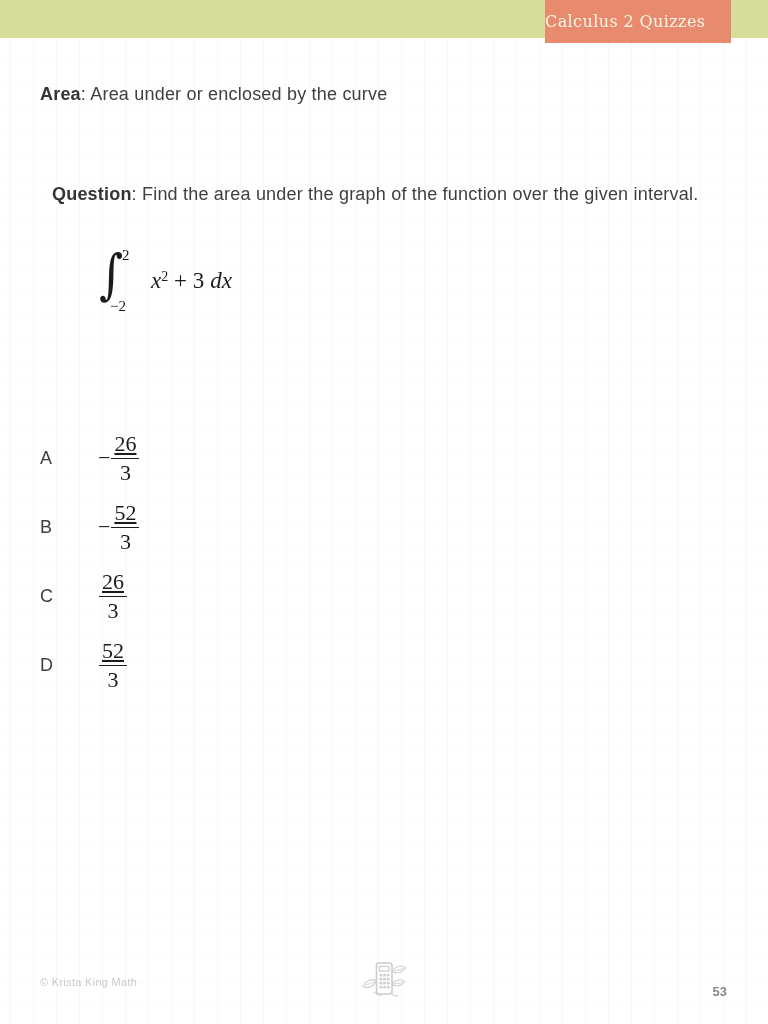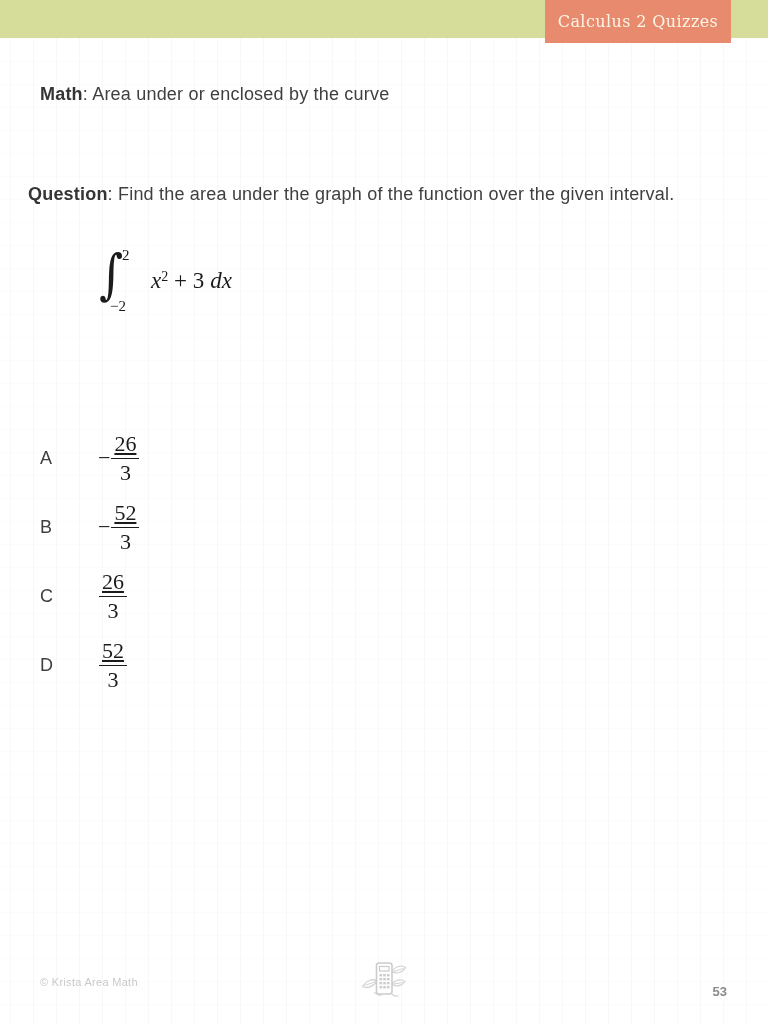--- a/index.html
+++ b/index.html
@@ -28,39 +28,39 @@
     width: 768px; height: 38px;
     background: #d6dd9b;
   }
   .header-tab {
     position: absolute;
     left: 545px; top: 0;
     width: 186px; height: 43px;
     background: #e88a6e;
     display: flex;
     align-items: center;
-    justify-content: center;
+    justify-content: flex-start;
   }
   .header-tab span {
     font-family: "DejaVu Serif", serif;
     font-size: 16px;
     letter-spacing: 0.4px;
     color: #fdf5e6;
   }
 
   
   .topic-line {
     position: absolute;
     left: 40px; top: 84px;
     font-size: 18px;
     letter-spacing: 0.2px;
   }
   .question-line {
     position: absolute;
-    left: 28px; top: 179px;
+    left: 52px; top: 179px;
     width: 660px;
     font-size: 18px;
     letter-spacing: 0.2px;
     line-height: 30px;
   }
   .bold-label { font-weight: bold; color: #353535; }
 
   
   .integral-block {
     position: absolute;
@@ -171,21 +171,21 @@
 </head>
 <body>
 
 <div class="page">
 
   <div class="top-bar"></div>
   <div class="header-tab">
     <span>Calculus 2 Quizzes</span>
   </div>
 
-  <div class="topic-line"><span class="bold-label">Math</span><span>: Area under or enclosed by the curve</span></div>
+  <div class="topic-line"><span class="bold-label">Area</span><span>: Area under or enclosed by the curve</span></div>
 
   <div class="question-line"><span class="bold-label">Question</span><span>: Find the area under the graph of the function over the given interval.</span></div>
 
   <div class="integral-block">
     <span class="int-wrap">
       <span class="int-sign">∫</span>
       <span class="int-sup">2</span>
       <span class="int-sub">−2</span>
     </span>
     <span class="int-expr"><span class="var">x</span><sup>2</sup><span> + 3</span><span class="diff">dx</span></span>
@@ -229,21 +229,21 @@
     <span class="choice-letter">D</span>
     <span class="choice-math">
       <span class="minus-sign"></span>
       <span class="frac">
         <span class="num">52</span>
         <span class="den">3</span>
       </span>
     </span>
   </div>
 
-  <div class="footer-copyright">© Krista Area Math</div>
+  <div class="footer-copyright">© Krista King Math</div>
 
   <svg class="footer-logo" viewBox="0 0 46 42" fill="none" xmlns="http://www.w3.org/2000/svg">
 
     <path d="M1.5,25.5 C5,19.5 11,17.5 16,19.5 C13,25.5 6,28 1.5,25.5 Z" stroke="#d4d4d4" stroke-width="1.3" fill="#ffffff"></path>
     <path d="M3.5,24.5 L15,20.5" stroke="#d4d4d4" stroke-width="1"></path>
 
     <path d="M44.5,6.5 C40,3.5 34,5.5 31,10.5 C35.5,13.5 42,11.5 44.5,6.5 Z" stroke="#d4d4d4" stroke-width="1.3" fill="#ffffff"></path>
     <path d="M42.5,7.5 L32.5,10.5" stroke="#d4d4d4" stroke-width="1"></path>
 
     <path d="M44,20.5 C39.5,17.5 34,19 31,23 C34.5,26.5 41,25 44,20.5 Z" stroke="#d4d4d4" stroke-width="1.3" fill="#ffffff"></path>

